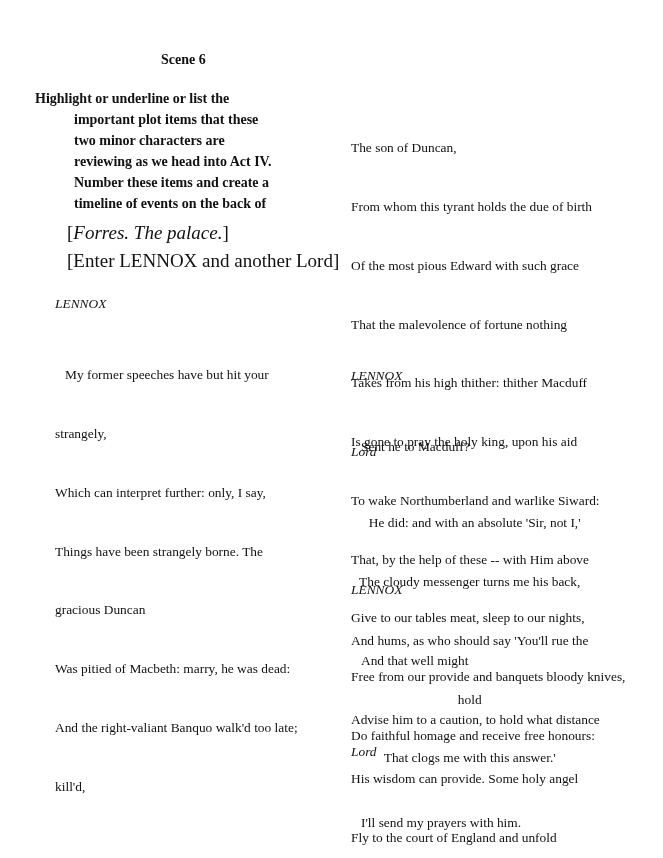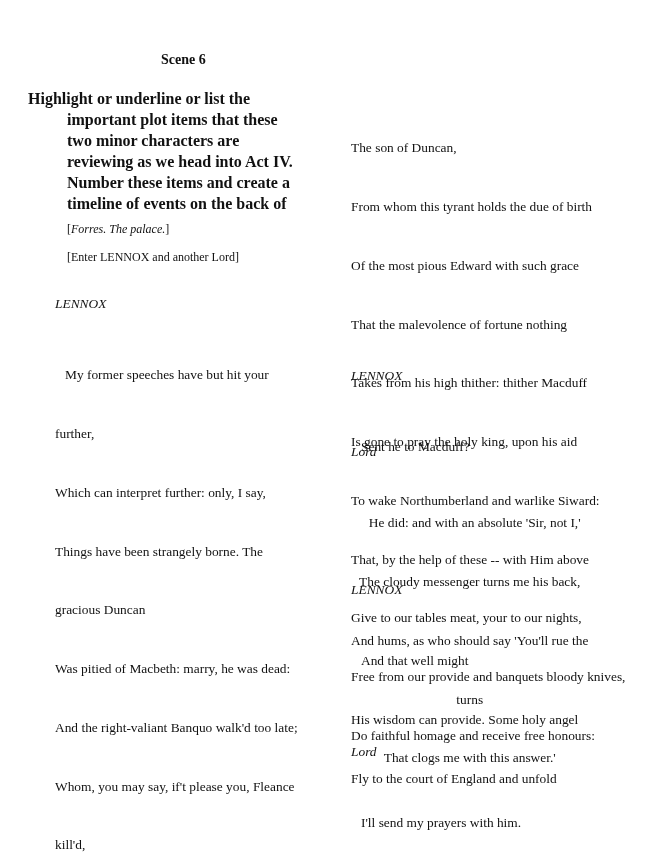--- a/index.html
+++ b/index.html
@@ -8,27 +8,27 @@
       font-family: "Liberation Serif", "DejaVu Serif", serif;
       color: #111111;
       font-size: 13.4px;
     }
     .page { position: absolute; left: 0; top: 0; width: 663px; height: 858px; }
     .scene-title {
       position: absolute; left: 161px; top: 52px;
       font-weight: bold; font-size: 14px;
     }
     .instructions {
-      position: absolute; left: 28px; top: 88px; width: 270px;
-      font-weight: bold; font-size: 16px; line-height: 21px;
+      position: absolute; left: 35px; top: 88px; width: 270px;
+      font-weight: bold; font-size: 14px; line-height: 21px;
     }
     .instructions .first { display: block; }
     .instructions .rest { display: block; padding-left: 39px; }
     .stage {
-      position: absolute; left: 67px; font-size: 12px;
+      position: absolute; left: 67px; font-size: 19px;
     }
     .stage.loc { top: 222px; font-style: normal; }
     .stage.loc i { font-style: italic; }
     .stage.enter { top: 250px; }
     .speaker { font-style: italic; position: absolute; }
     .speech { position: absolute; line-height: 19.6px; white-space: pre; }
     .line { display: block; }
     .line.indent { padding-left: 10px; }
   </style>
 </head>
@@ -46,27 +46,26 @@
     <span class="rest">Number these items and create a</span>
     <span class="rest">timeline of events on the back of</span>
   </div>
 
   <div class="stage loc"><span>[</span><i>Forres. The palace.</i><span>]</span></div>
   <div class="stage enter">[Enter LENNOX and another Lord]</div>
 
   <div class="speaker" style="left:55px; top:296px;">LENNOX</div>
   <div class="speech" style="left:55px; top:326px;">
     <span class="line indent">My former speeches have but hit your</span>
-    <span class="line">further,</span>
+    <span class="line">strangely,</span>
     <span class="line">Which can interpret further: only, I say,</span>
     <span class="line">Things have been strangely borne. The</span>
     <span class="line">gracious Duncan</span>
     <span class="line">Was pitied of Macbeth: marry, he was dead:</span>
     <span class="line">And the right-valiant Banquo walk'd too late;</span>
-    <span class="line">Whom, you may say, if't please you, Fleance</span>
     <span class="line">kill'd,</span>
     
     
     
     
     
     
     
     
     
@@ -86,45 +85,46 @@
 
   <div class="speech" style="left:351px; top:99px;">
     <span class="line">The son of Duncan,</span>
     <span class="line">From whom this tyrant holds the due of birth</span>
     <span class="line">Of the most pious Edward with such grace</span>
     <span class="line">That the malevolence of fortune nothing</span>
     <span class="line">Takes from his high thither: thither Macduff</span>
     <span class="line">Is gone to pray the holy king, upon his aid</span>
     <span class="line">To wake Northumberland and warlike Siward:</span>
     <span class="line">That, by the help of these -- with Him above</span>
-    <span class="line">Give to our tables meat, your to our nights,</span>
+    <span class="line">Give to our tables meat, sleep to our nights,</span>
     <span class="line">Free from our provide and banquets bloody knives,</span>
     <span class="line">Do faithful homage and receive free honours:</span>
     
     
     
   </div>
 
   <div class="speaker" style="left:351px; top:368px;">LENNOX</div>
   <div class="speech" style="left:351px; top:398px;">
     <span class="line indent">Sent he to Macduff?</span>
   </div>
 
   <div class="speaker" style="left:351px; top:444px;">Lord</div>
   <div class="speech" style="left:351px; top:474px;text-align:center;">
     <span class="line indent">He did: and with an absolute 'Sir, not I,'</span>
     <span class="line">The cloudy messenger turns me his back,</span>
     <span class="line">And hums, as who should say 'You'll rue the</span>
-    <span class="line">turns</span>
+    <span class="line">hold</span>
     <span class="line">That clogs me with this answer.'</span>
   </div>
 
   <div class="speaker" style="left:351px; top:582px;">LENNOX</div>
   <div class="speech" style="left:351px; top:612px;">
     <span class="line indent">And that well might</span>
+    <span class="line">Advise him to a caution, to hold what distance</span>
     <span class="line">His wisdom can provide. Some holy angel</span>
     <span class="line">Fly to the court of England and unfold</span>
     
     
     
   </div>
 
   <div class="speaker" style="left:351px; top:744px;">Lord</div>
   <div class="speech" style="left:351px; top:774px;">
     <span class="line indent">I'll send my prayers with him.</span>

